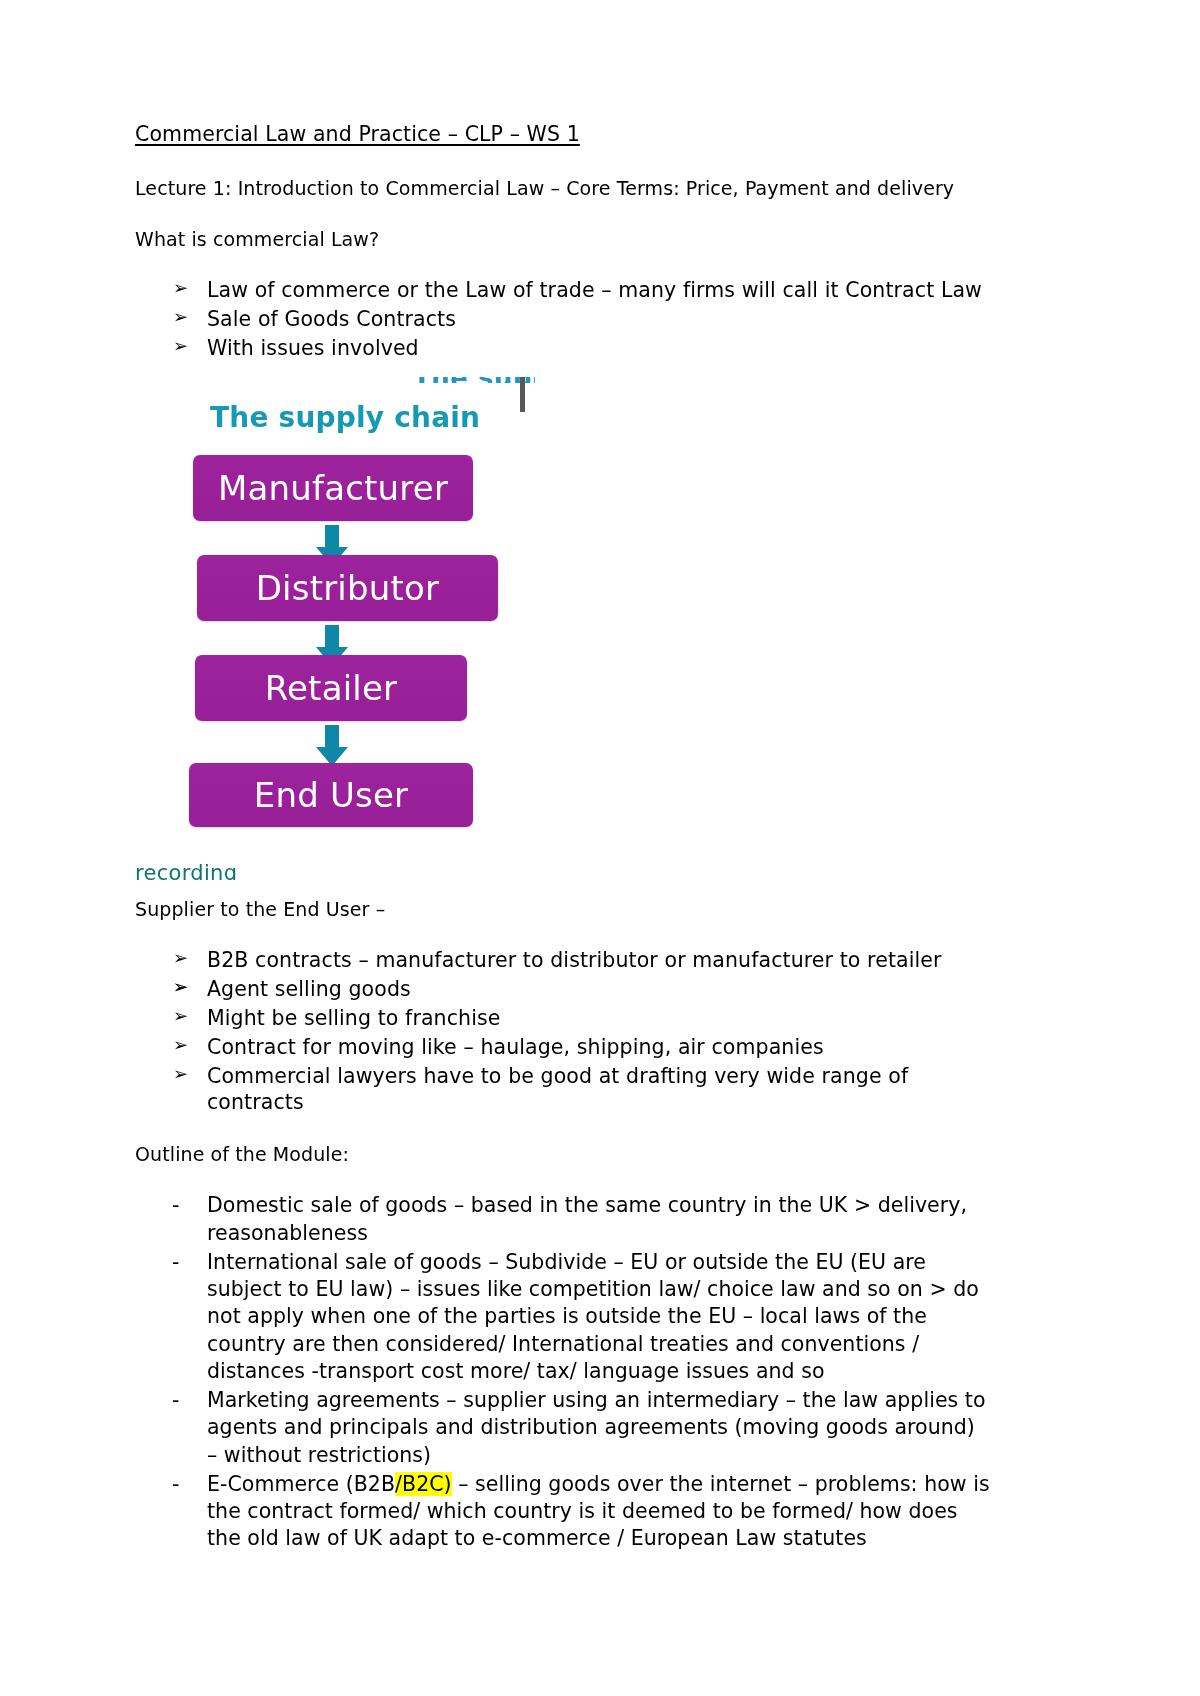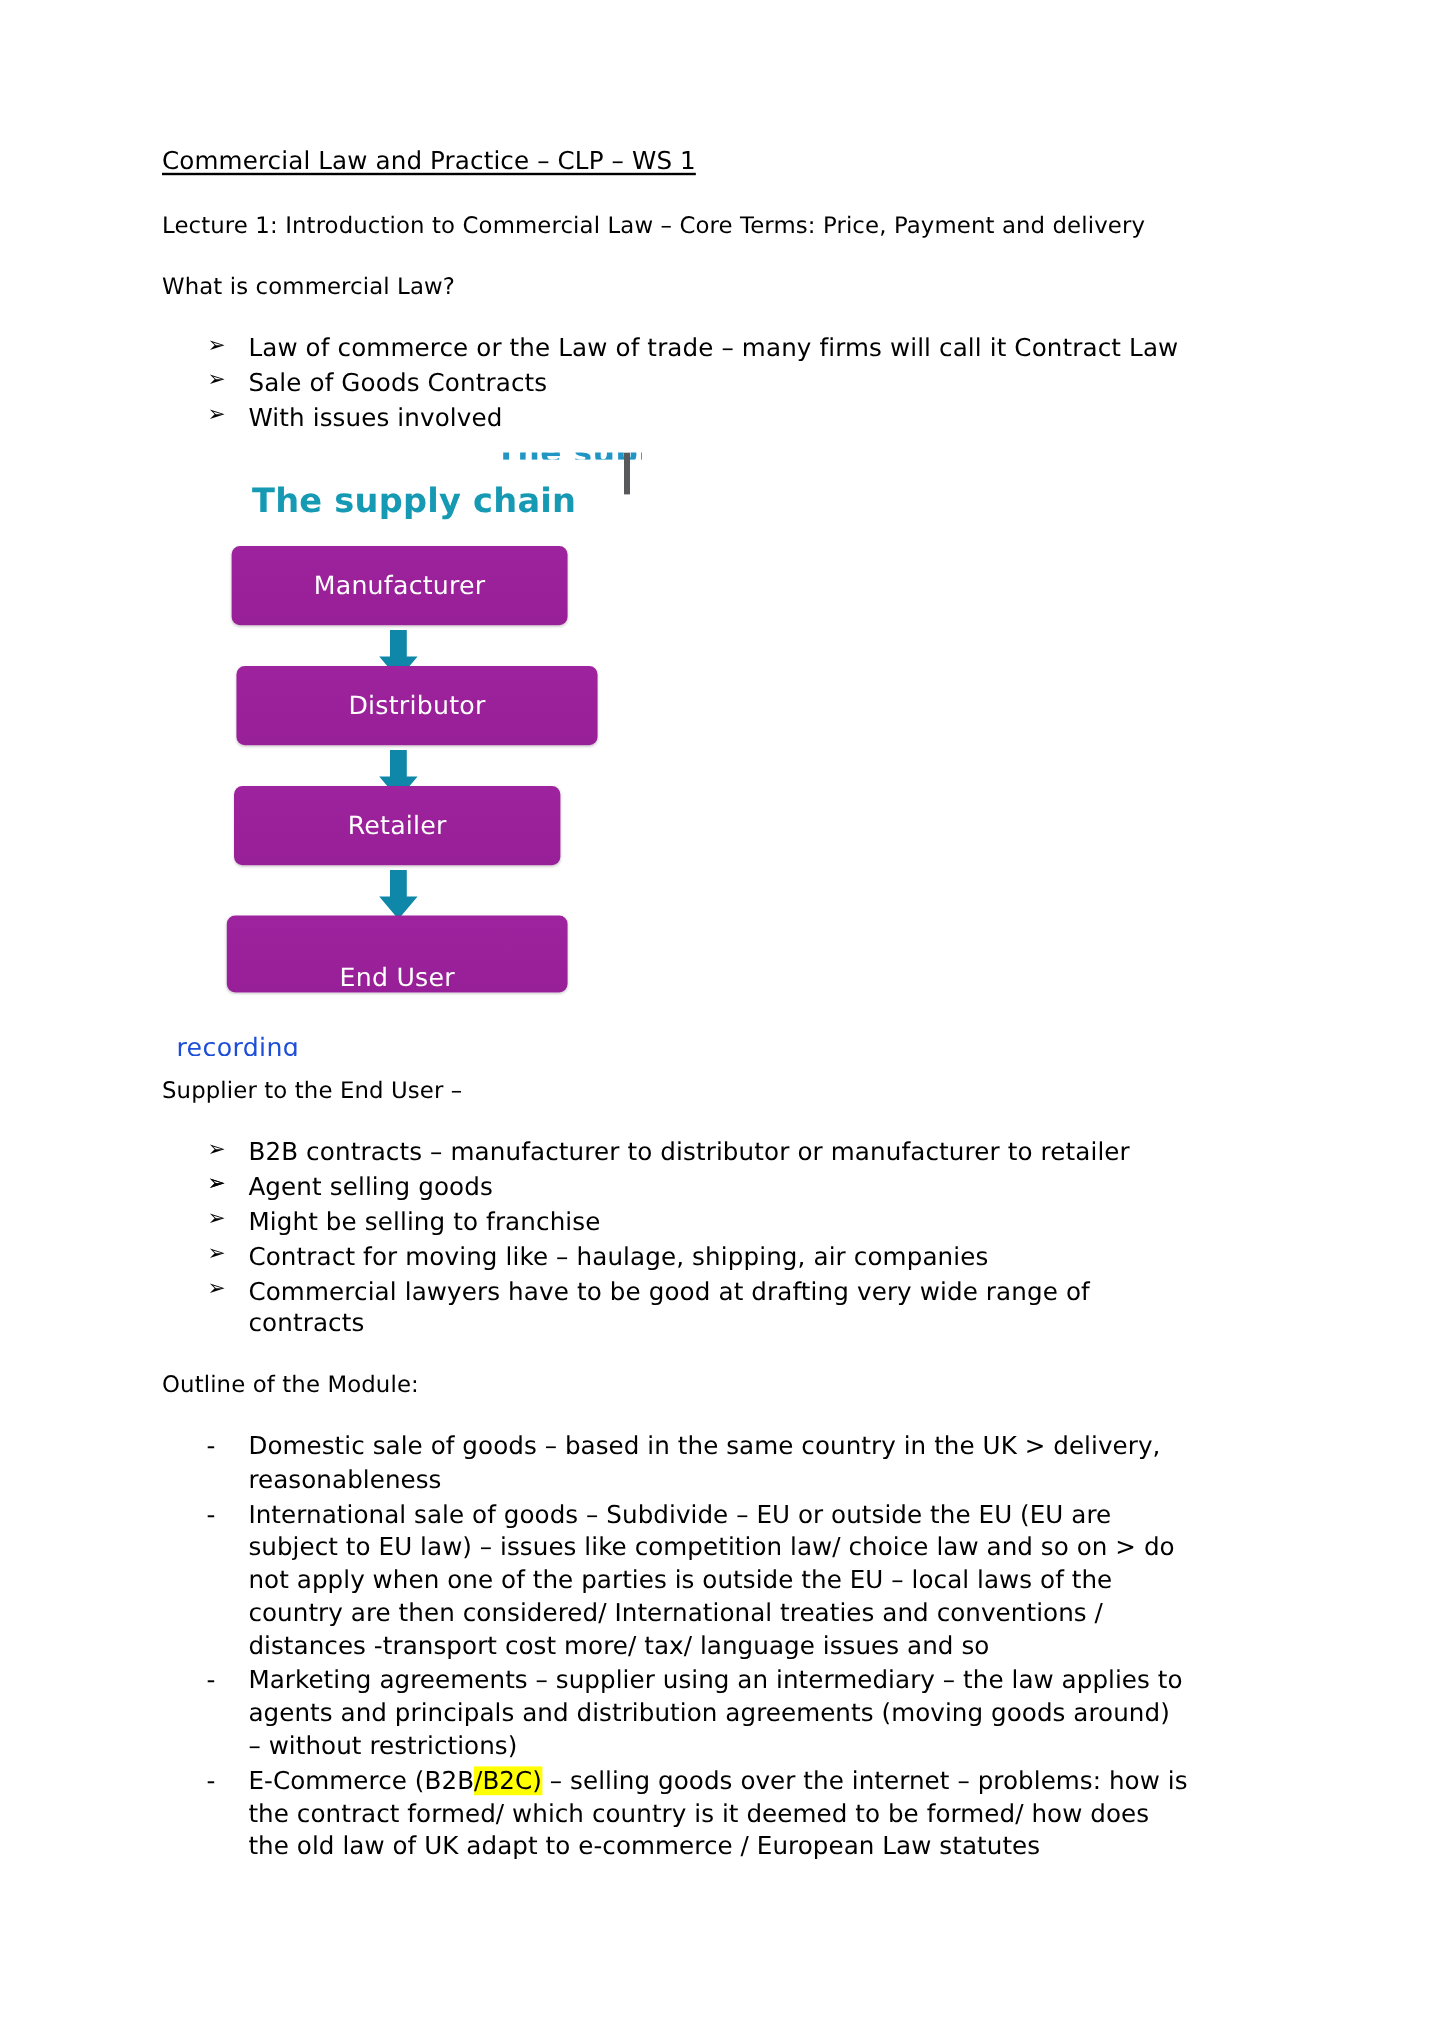--- a/index.html
+++ b/index.html
@@ -137,48 +137,48 @@
     color: #169ab4;
     letter-spacing: 0.2px;
     white-space: nowrap;
   }
   .chain-box {
     position: absolute;
     background: #9c1f9c;
     background: linear-gradient(180deg, #9e239e 0%, #971f97 100%);
     border-radius: 7px;
     color: #ffffff;
-    font-size: 21px;
+    font-size: 34px;
     display: flex;
     align-items: center;
     justify-content: center;
     box-shadow: 0 1px 2px rgba(0,0,0,0.18);
     letter-spacing: 0.2px;
   }
   .box-manufacturer { left: 58px; top: 78px;  width: 280px; height: 66px; }
   .box-distributor  { left: 62px; top: 178px; width: 301px; height: 66px; }
   .box-retailer     { left: 60px; top: 278px; width: 272px; height: 66px; }
-  .box-enduser      { left: 54px; top: 386px; width: 284px; height: 64px; align-items: flex-end; }
+  .box-enduser      { left: 54px; top: 386px; width: 284px; height: 64px; }
 
   .chain-arrow {
     position: absolute;
     width: 34px;
     height: 42px;
   }
   .arrow-1 { left: 180px; top: 148px; }
   .arrow-2 { left: 180px; top: 248px; }
   .arrow-3 { left: 180px; top: 348px; }
 
   .recording-label {
     font-size: 21px;
-    color: #1d4ed8;
+    color: #0f766e;
     letter-spacing: 0.3px;
     height: 17px;
     overflow: hidden;
-    margin: 0 0 16px 12px;
+    margin: 0 0 16px 0;
     line-height: 1.0;
   }
 </style>
 </head>
 <body>
 
 <div class="page">
   <div class="content">
 
     <p class="doc-title"><span class="underlined">Commercial Law and Practice – CLP – WS 1 </span></p>

